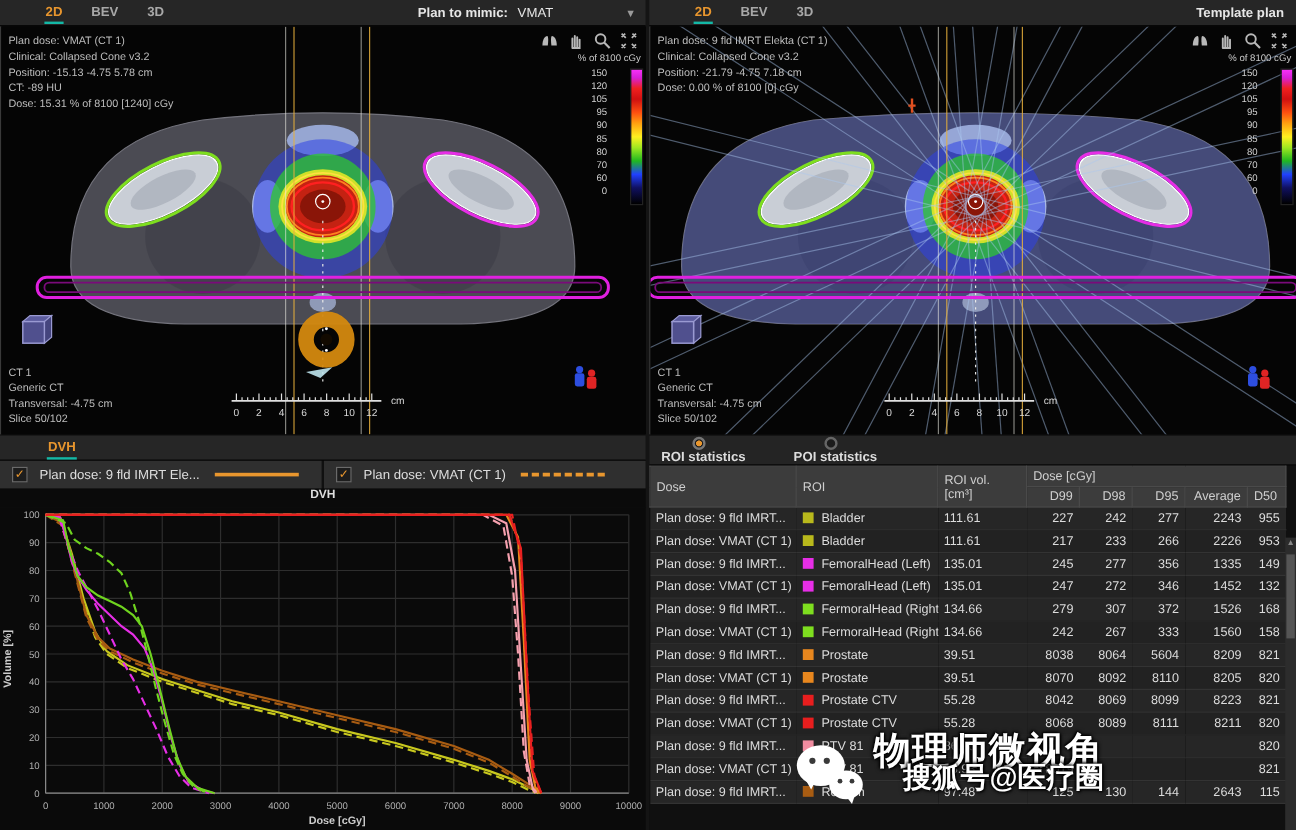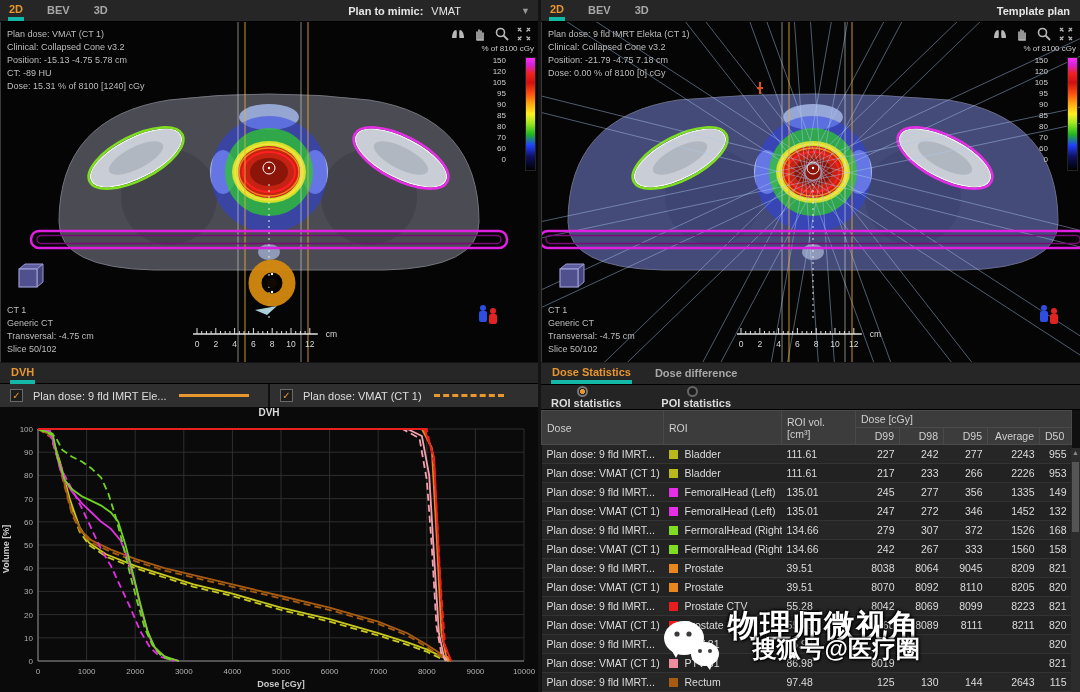--- a/index.html
+++ b/index.html
@@ -3,21 +3,21 @@
 <meta charset="utf-8">
 <style>
   html,body{margin:0;padding:0;background:#000;}
   #app{position:relative;width:1080px;height:692px;background:#141414;
        font-family:"Liberation Sans",sans-serif;overflow:hidden;color:#ccc;}
   .panel{position:absolute;background:#101010;}
   .topbar{height:22px;background:#262626;display:flex;align-items:center;
           padding:0 8px;border-bottom:1px solid #000;box-sizing:border-box;}
   .tab{font-size:11px;font-weight:bold;color:#a8a8a8;margin-right:22px;cursor:pointer;
        padding:3px 1px 2px;border-bottom:2px solid transparent;}
-  .tab.active{color:#e8962e;border-bottom:4px solid #14b8a6;}
+  .tab.active{color:#e8962e;border-bottom:2px solid #14b8a6;margin-left:29px;}
   .topbar-right{margin-left:auto;display:flex;align-items:center;font-size:11px;}
   .tb-label{font-weight:bold;color:#e6e6e6;margin-right:8px;}
   .tb-value{color:#e6e6e6;margin-right:60px;}
   .tb-caret{color:#9a9a9a;font-size:9px;}
   .viewport{position:relative;width:100%;height:340px;background:#050505;overflow:hidden;
             border-left:1px solid #3a3a3a;box-sizing:border-box;}
   .vp-overlay-top{position:absolute;left:6px;top:6px;font-size:9px;color:#bdbdbd;line-height:13px;z-index:5;}
   .vp-dataset{position:absolute;left:6px;bottom:6px;font-size:9px;color:#bdbdbd;line-height:13px;z-index:5;}
   .vp-cube{position:absolute;left:12px;bottom:66px;z-index:5;}
   .vp-toolbar{position:absolute;right:6px;top:4px;display:flex;gap:6px;z-index:6;}
@@ -450,24 +450,20 @@
         <polyline points="38.0,6.0 407.4,6.0 421.9,13.0 429.2,52.4 434.1,133.6 438.9,210.2 443.8,233.4 448.7,238.0" fill="none" stroke="#f5a0ae" stroke-width="1.8"></polyline>
         <polyline points="38.0,6.0 402.5,6.0 419.5,15.3 426.8,57.0 431.7,122.0 436.5,203.2 441.4,231.0 446.2,238.0" fill="none" stroke="#f5a0ae" stroke-width="1.8" stroke-dasharray="7,4"></polyline>
         <polyline points="38.0,6.0 421.9,6.0 431.7,24.6 436.5,110.4 441.4,210.2 446.2,233.4 451.1,238.0" fill="none" stroke="#e8871e" stroke-width="1.8"></polyline>
         <polyline points="38.0,6.0 424.4,6.0 432.6,29.2 437.5,122.0 442.4,214.8 448.7,238.0" fill="none" stroke="#e8871e" stroke-width="1.8" stroke-dasharray="7,4"></polyline>
         <polyline points="38.0,6.0 424.4,6.0 434.1,33.8 438.9,133.6 443.8,219.4 451.1,238.0" fill="none" stroke="#e82020" stroke-width="1.8"></polyline>
         <polyline points="38.0,6.0 426.8,6.0 434.1,40.8 440.4,156.8 445.3,224.1 451.1,238.0" fill="none" stroke="#e82020" stroke-width="1.8" stroke-dasharray="7,4"></polyline>
       </svg>
   </div>
 
   <div class="panel" style="left:541px;top:363px;width:539px;height:329px;overflow:hidden;">
-    <div class="stats-tabbar">
-      <span class="tab active">Dose Statistics</span>
-      <span class="tab">Dose difference</span>
-    </div>
     <div class="stats-radiorow">
       <span class="radio-item">
         <span class="radio-dot sel"></span>
         <span>ROI statistics</span>
       </span>
       <span class="radio-item">
         <span class="radio-dot"></span>
         <span>POI statistics</span>
       </span>
     </div>
@@ -557,21 +553,21 @@
             <td class="num">333</td>
             <td class="num">1560</td>
             <td class="num">158</td>
           </tr>
           <tr class="datarow">
             <td class="c-plan">Plan dose: 9 fld IMRT...</td>
             <td class="c-roi"><span class="swatch" style="background: rgb(232, 135, 30);"></span>Prostate</td>
             <td class="c-vol">39.51</td>
             <td class="num">8038</td>
             <td class="num">8064</td>
-            <td class="num">9045</td>
+            <td class="num">5604</td>
             <td class="num">8209</td>
             <td class="num">821</td>
           </tr>
           <tr class="datarow">
             <td class="c-plan">Plan dose: VMAT (CT 1)</td>
             <td class="c-roi"><span class="swatch" style="background: rgb(232, 135, 30);"></span>Prostate</td>
             <td class="c-vol">39.51</td>
             <td class="num">8070</td>
             <td class="num">8092</td>
             <td class="num">8110</td>

